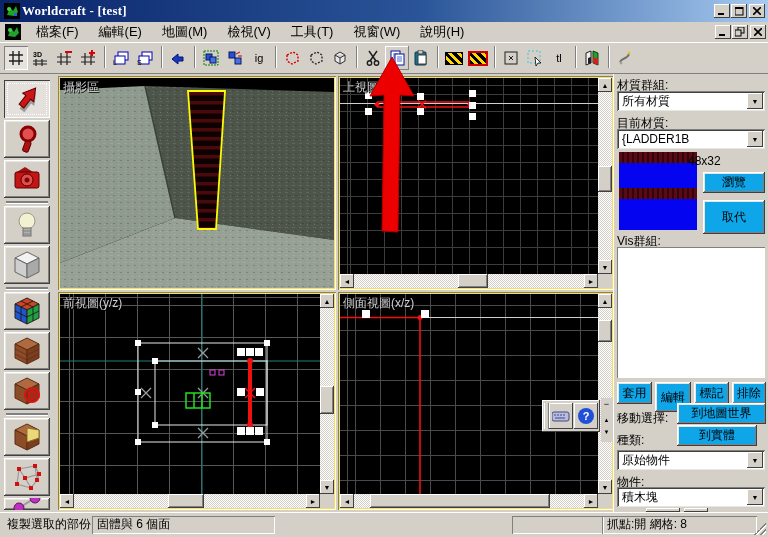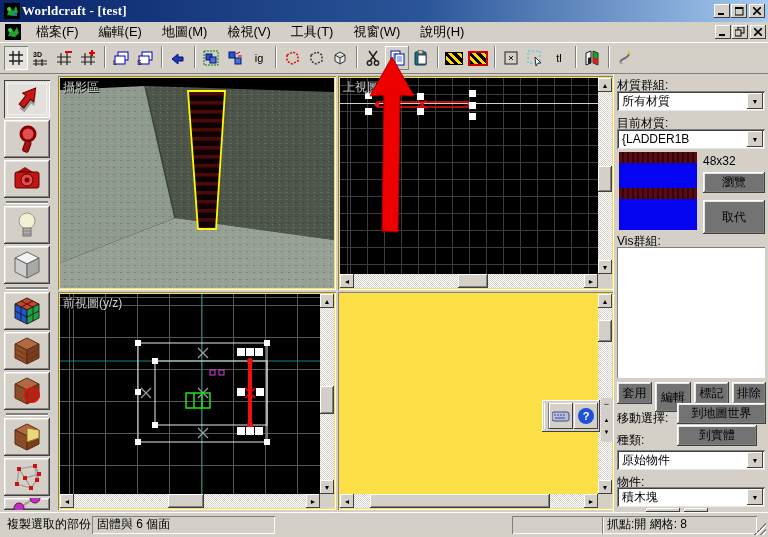--- a/index.html
+++ b/index.html
@@ -1,20 +1,20 @@
 <!DOCTYPE html>
 <html><head>
 <meta charset="utf-8">
 <style>
   html,body{margin:0;padding:0;background:#555;}
   #app{position:relative;width:768px;height:537px;background:#d4d0c8;overflow:hidden;
        font-family:"Liberation Sans","DejaVu Sans",sans-serif;font-size:12px;color:#000;
        -webkit-user-select:none;user-select:none;}
   .abs{position:absolute;}
-  .raised{box-shadow:inset -1px -1px 0 #404040,inset 1px 1px 0 #fff,inset -2px -2px 0 #808080,inset 2px 2px 0 #e8e6e2;background:#737373;text-align:right;}
+  .raised{box-shadow:inset -1px -1px 0 #404040,inset 1px 1px 0 #fff,inset -2px -2px 0 #808080,inset 2px 2px 0 #e8e6e2;background:#0ea5e9;text-align:right;}
   .raised1{box-shadow:inset -1px -1px 0 #404040,inset 1px 1px 0 #fff;background:#d4d0c8;}
   .sunken1{box-shadow:inset 1px 1px 0 #808080,inset -1px -1px 0 #fff;}
   .btn{display:flex;align-items:center;justify-content:center;cursor:default;}
   .titlebar{left:0;top:0;width:768px;height:22px;background:linear-gradient(90deg,#0a246a 0%,#2a5598 55%,#a6caf0 100%);display:flex;align-items:center;}
   .titletext{color:#fff;font-weight:bold;font-size:13px;margin-left:4px;letter-spacing:.2px;font-family:"Liberation Serif","DejaVu Serif",serif;}
   .winbtn{width:16px;height:14px;font-size:9px;font-weight:bold;line-height:12px;}
   .menubar{left:0;top:22px;width:768px;height:20px;display:flex;align-items:center;}
   .menuitem{padding:2px 10px 3px 10px;font-size:13px;}
   .toolbar{left:0;top:42px;width:768px;height:32px;display:flex;align-items:center;padding-left:4px;box-sizing:border-box;border-top:1px solid #fff;border-bottom:1px solid #808080;}
   .tbtn{width:24px;height:24px;display:flex;align-items:center;justify-content:center;}
@@ -474,20 +474,33 @@
     </div>
     <div class="sb" style="left:2px;top:202px;width:260px;height:14px">
       <div class="sbbtn raised1 btn" style="left:0">◄</div>
       <div class="sbthumb" style="top:0;left:108px;width:36px;height:14px"></div>
       <div class="sbbtn raised1 btn" style="right:0">►</div>
     </div>
     <div class="abs" style="left:262px;top:202px;width:14px;height:14px;background:#d4d0c8"></div>
   </div>
 
   <div class="abs viewport sunken1" style="left:338px;top:292px;width:276px;height:218px">
+    <div class="vpc" style="left:2px;top:2px;width:258px;height:200px;background-image:repeating-linear-gradient(90deg,#4a4a4a 0 1px,transparent 1px 25px),repeating-linear-gradient(0deg,#4a4a4a 0 1px,transparent 1px 25px);background-position:15px 12px;">
+      <svg width="258" height="200">
+        <line x1="0" y1="23.5" x2="258" y2="23.5" stroke="#cfcfcf"></line>
+        <line x1="0" y1="23.5" x2="80" y2="23.5" stroke="#f01010" stroke-width="1.6"></line>
+        <line x1="80" y1="23.5" x2="80" y2="200" stroke="#f01010" stroke-width="1.6"></line>
+        <circle cx="80" cy="23.5" r="2.5" fill="#f01010"></circle>
+        <g fill="#fff">
+          <rect x="22" y="16" width="8" height="8"></rect>
+            <rect x="81" y="16" width="8" height="8"></rect>
+        </g>
+      </svg>
+      <span class="vplabel">側面視圖(x/z)</span>
+    </div>
     <div class="sb" style="left:260px;top:2px;width:14px;height:200px">
       <div class="sbbtn raised1 btn" style="top:0">▲</div>
       <div class="sbthumb" style="left:0;top:26px;width:14px;height:22px"></div>
       <div class="sbbtn raised1 btn" style="bottom:0">▼</div>
     </div>
     <div class="sb" style="left:2px;top:202px;width:258px;height:14px">
       <div class="sbbtn raised1 btn" style="left:0">◄</div>
       <div class="sbthumb" style="top:0;left:30px;width:180px;height:14px"></div>
       <div class="sbbtn raised1 btn" style="right:0">►</div>
     </div>
@@ -524,21 +537,21 @@
     </div>
     <span class="rp-label" style="left:3px;top:41px">目前材質:</span>
     <div class="combo" style="left:3px;top:55px;width:148px">
       <span>{LADDER1B</span>
       <div class="drop raised1 btn">▼</div>
     </div>
     <div class="abs" style="left:5px;top:78px;width:78px;height:78px;background:#0404f0">
       <div class="abs" style="left:0;top:0;width:78px;height:11px;background:repeating-linear-gradient(90deg,#5a0a14 0 3px,#33040a 3px 5px)"></div>
       <div class="abs" style="left:0;top:36px;width:78px;height:11px;background:repeating-linear-gradient(90deg,#5a0a14 0 3px,#33040a 3px 5px)"></div>
     </div>
-    <span class="rp-label" style="left:89px;top:80px">48x32</span>
+    <span class="rp-label" style="left:74px;top:80px">48x32</span>
     <div class="pushbtn raised" style="left:89px;top:98px;width:62px;height:21px">
         <span>瀏覽</span>
       </div>
     <div class="pushbtn raised" style="left:89px;top:126px;width:62px;height:34px">
         <span>取代</span>
       </div>
 
     <span class="rp-label" style="left:3px;top:159px">Vis群組:</span>
     <div class="abs sunken1" style="left:3px;top:173px;width:148px;height:131px;background:#fff"></div>
     <div class="pushbtn raised" style="left:3px;top:308px;width:35px;height:22px">

